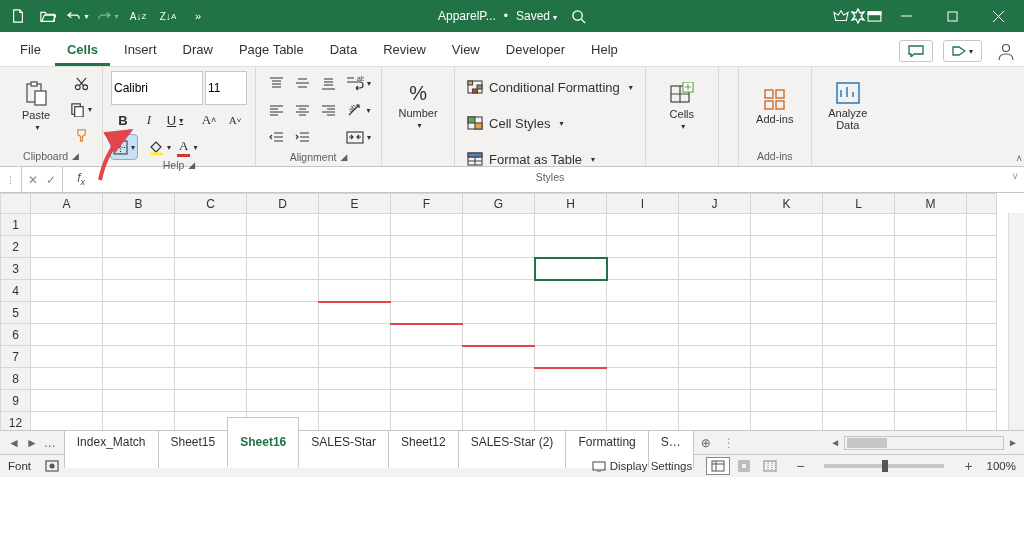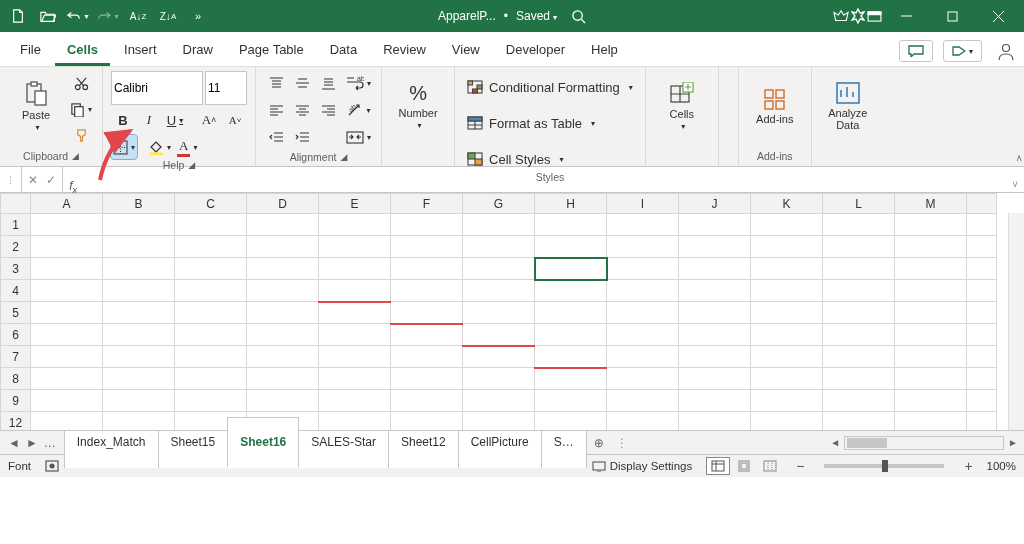--- a/index.html
+++ b/index.html
@@ -40,21 +40,21 @@
   .row{display:flex;gap:2px;align-items:center;}
   .big{display:flex;flex-direction:column;align-items:center;justify-content:center;width:56px;height:70px;font-size:11px;gap:2px;}
   .dd::after{content:"▾";font-size:8px;margin-left:3px;}
   .launcher{font-size:9px;color:var(--txt-light);}
   select,input.combo{height:34px;font-size:12px;border:1px solid #c8c6c4;background:#fff;}
   
   .fxbar{height:26px;display:flex;align-items:stretch;border-bottom:1px solid #c8c6c4;font-size:12px;}
   .namebox{width:110px;border-right:1px solid #c8c6c4;display:flex;align-items:center;padding:0 6px;}
   .namebox input{border:none;outline:none;width:100%;font-size:12px;}
   .fx-btns{display:flex;align-items:center;padding:0 6px;gap:8px;color:#888;border-right:1px solid #c8c6c4;}
-  .fx-input{flex:1;display:flex;padding:12px 6px;}
+  .fx-input{flex:1;display:flex;padding:4px 6px;margin-left:8px;}
   .fx-input .fx{font-style:italic;font-size:12px;margin-right:8px;color:#555;}
   
   .grid-wrap{position:relative;height:238px;overflow:hidden;border-bottom:1px solid #c8c6c4;}
   .gridc{position:absolute;inset:0;}
   table.sheet{border-collapse:collapse;table-layout:fixed;}
   table.sheet th, table.sheet td{border:1px solid var(--grid);padding:0;font-size:12px;background:#fff;}
   table.sheet th{background:#f3f2f1;font-weight:400;color:#333;text-align:center;}
   .corner{width:30px;height:20px;background:#f3f2f1;}
   .rowhdr{width:30px;height:22px;text-align:center;}
   .colhdr{height:20px;}
@@ -366,32 +366,32 @@
             <rect x="1" y="1" width="14" height="12"></rect>
             <rect x="1" y="1" width="4.5" height="4" fill="#e8a33d"></rect>
             <rect x="10" y="5" width="5" height="4" fill="#6aa84f"></rect>
             <rect x="5.5" y="9" width="5" height="4" fill="#cc4125"></rect>
           </svg>
           <span>Conditional Formatting</span>
         </div>
       <div class="rbtn dd" style="gap:6px;padding:0 4px">
           <svg width="16" height="14" stroke="#444" fill="none" stroke-width="1.1">
             <rect x="1" y="1" width="14" height="12"></rect>
+            <rect x="1" y="1" width="7" height="6" fill="#6aa84f"></rect>
+            <rect x="8" y="7" width="7" height="6" fill="#e8a33d"></rect>
+          </svg>
+          <span>Cell Styles</span>
+        </div>
+      <div class="rbtn dd" style="gap:6px;padding:0 4px">
+          <svg width="16" height="14" stroke="#444" fill="none" stroke-width="1.1">
+            <rect x="1" y="1" width="14" height="12"></rect>
             <path d="M1 5h14M1 9h14M8 1v12"></path>
             <rect x="1" y="1" width="14" height="4" fill="#4f81bd"></rect>
           </svg>
           <span>Format as Table</span>
-        </div>
-      <div class="rbtn dd" style="gap:6px;padding:0 4px">
-          <svg width="16" height="14" stroke="#444" fill="none" stroke-width="1.1">
-            <rect x="1" y="1" width="14" height="12"></rect>
-            <rect x="1" y="1" width="7" height="6" fill="#6aa84f"></rect>
-            <rect x="8" y="7" width="7" height="6" fill="#e8a33d"></rect>
-          </svg>
-          <span>Cell Styles</span>
         </div>
     </div>
     <div class="glbl">
         <span>Styles</span>
       </div>
   </div>
 
   <div class="group">
     <div class="gct">
       <div class="big rbtn dd">
@@ -676,21 +676,22 @@
     <span>◄</span>
     <span>►</span>
     <span>…</span>
   </div>
   <div id="shtabs" style="display:flex">
       <div class="sh-tab">Index_Match</div>
       <div class="sh-tab">Sheet15</div>
       <div class="sh-tab active">Sheet16</div>
       <div class="sh-tab">SALES-Star</div>
       <div class="sh-tab">Sheet12</div>
-      <div class="sh-tab">CellPicture</div>
+      <div class="sh-tab">SALES-Star (2)</div>
+      <div class="sh-tab">Formatting</div>
       <div class="sh-tab">S…</div>
     </div>
   <span style="padding:0 8px;color:#666">⊕</span>
   <span style="color:#999;padding:0 4px">⋮</span>
   <div class="sh-scroll">
     <span style="font-size:10px;color:#666">◄</span>
     <div class="hscroll">
         <div class="thumb"></div>
       </div>
     <span style="font-size:10px;color:#666">►</span>

